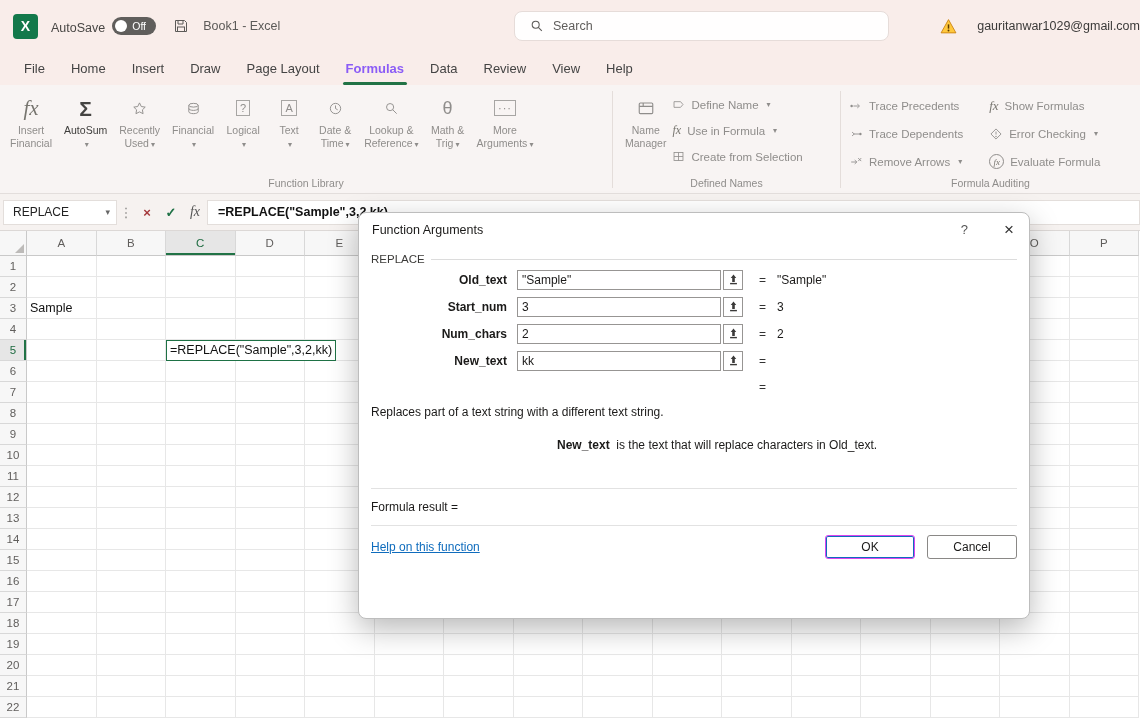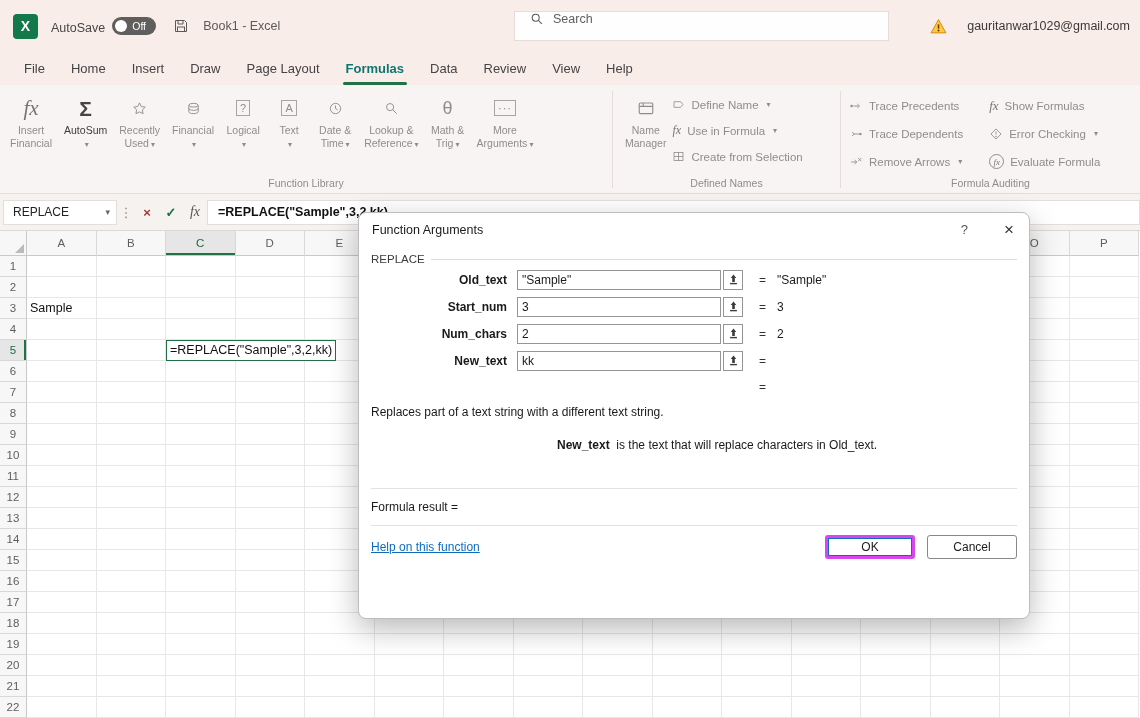--- a/index.html
+++ b/index.html
@@ -9,27 +9,27 @@
 
 
 .titlebar{position:absolute;top:0;left:0;right:0;height:52px;background:#f9edea;display:flex;align-items:center}
 .logo{width:25px;height:25px;margin-left:13px;border-radius:4px;background:#13794b;color:#fff;font-weight:bold;font-size:14px;display:grid;place-items:center}
 .autosave{display:flex;align-items:flex-end;gap:7px;margin-left:13px;color:#484644;font-size:12.5px}
 .toggle{width:44px;height:18px;border-radius:9px;background:#605e5c;display:flex;align-items:center;color:#fff;font-size:10.5px}
 .knob{width:12px;height:12px;border-radius:50%;background:#fff;margin-left:3px}
 .toggle .tstate{margin-left:5px}
 .saveicon{margin-left:17px}
 .doctitle{margin-left:14px;color:#5c5a58;font-size:12.5px}
-.search{position:absolute;left:514px;top:11px;width:375px;height:30px;background:#fffefe;border:1px solid #e6dcd9;border-radius:0;display:flex;align-items:flex-start;gap:9px;padding-left:15px;color:#605e5c;font-size:12.5px}
-.tbright{position:absolute;right:10px;top:0;height:52px;display:flex;align-items:center;gap:20px;color:#3b3a39;font-size:12.5px}
+.search{position:absolute;left:514px;top:11px;width:375px;height:30px;background:#fffefe;border:1px solid #e6dcd9;border-radius:8px;display:flex;align-items:center;gap:9px;padding-left:15px;color:#605e5c;font-size:12.5px}
+.tbright{position:absolute;right:0;top:0;height:52px;display:flex;align-items:center;gap:20px;color:#3b3a39;font-size:12.5px}
 
 
 .tabrow{position:absolute;top:52px;left:0;right:0;height:33px;background:#f9edea;display:flex;align-items:stretch;padding-left:11px}
 .tab{position:relative;display:flex;align-items:center;padding:0 13px;font-size:13px;color:#444}
-.tab.active{color:#0f766e;font-weight:700}
+.tab.active{color:#8b5cf6;font-weight:700}
 .tab.active::after{content:"";position:absolute;left:10px;right:10px;bottom:0;height:3px;border-radius:2px;background:#217346}
 
 
 .ribbon{position:absolute;top:85px;left:0;right:0;height:109px;background:#f8f4f3;border-bottom:1px solid #e3dedc;overflow:hidden}
 .rgroup{position:absolute;top:0;bottom:0}
 .glabel{position:absolute;bottom:4px;left:0;right:0;text-align:center;font-size:10.5px;color:#8f8d8b}
 .gsep{position:absolute;top:6px;bottom:5px;width:1px;background:#e4ddda}
 .rbuttons{display:flex;align-items:stretch;padding:4px 0 0 4px}
 .rbtn{display:flex;flex-direction:column;align-items:center;padding:3px 6px 0;min-width:46px;color:#8f8d8b;font-size:10.5px;line-height:13px;text-align:center}
 .rbtn .ricon{height:32px;display:grid;place-items:center}
@@ -90,21 +90,21 @@
 .eqlone{margin-left:388px;margin-top:6px;height:16px;color:#333}
 .ddesc{margin-top:9px;color:#1b1a19}
 .dhelpline{margin-top:19px;padding-left:186px}
 .dhelpline b{font-weight:700}
 .dsep{border-top:1px solid #e2e2e2;margin-top:36px}
 .dformres{margin-top:11px}
 .dsep2{border-top:1px solid #e2e2e2;margin-top:11px}
 .dbottom{display:flex;align-items:center;margin-top:9px}
 .dlink{color:#0f6cbd;text-decoration:underline}
 .dbtn{width:90px;height:24px;display:grid;place-items:center;background:#fff;border:1px solid #8a8886;border-radius:3px;font-size:12px;color:#1b1a19}
-.dbtn.primary{margin-left:auto;border:3px solid #d946ef;box-shadow:inset 0 0 0 1px #0f6cbd}
+.dbtn.primary{margin-left:auto;border:1px solid #d946ef;box-shadow:inset 0 0 0 1px #0f6cbd}
 .dbtn.secondary{margin-left:12px}
 </style>
 </head>
 <body>
 
 <div class="titlebar">
   <div class="logo">X</div>
   <div class="autosave">
     <span>AutoSave</span>
     <span class="toggle">

